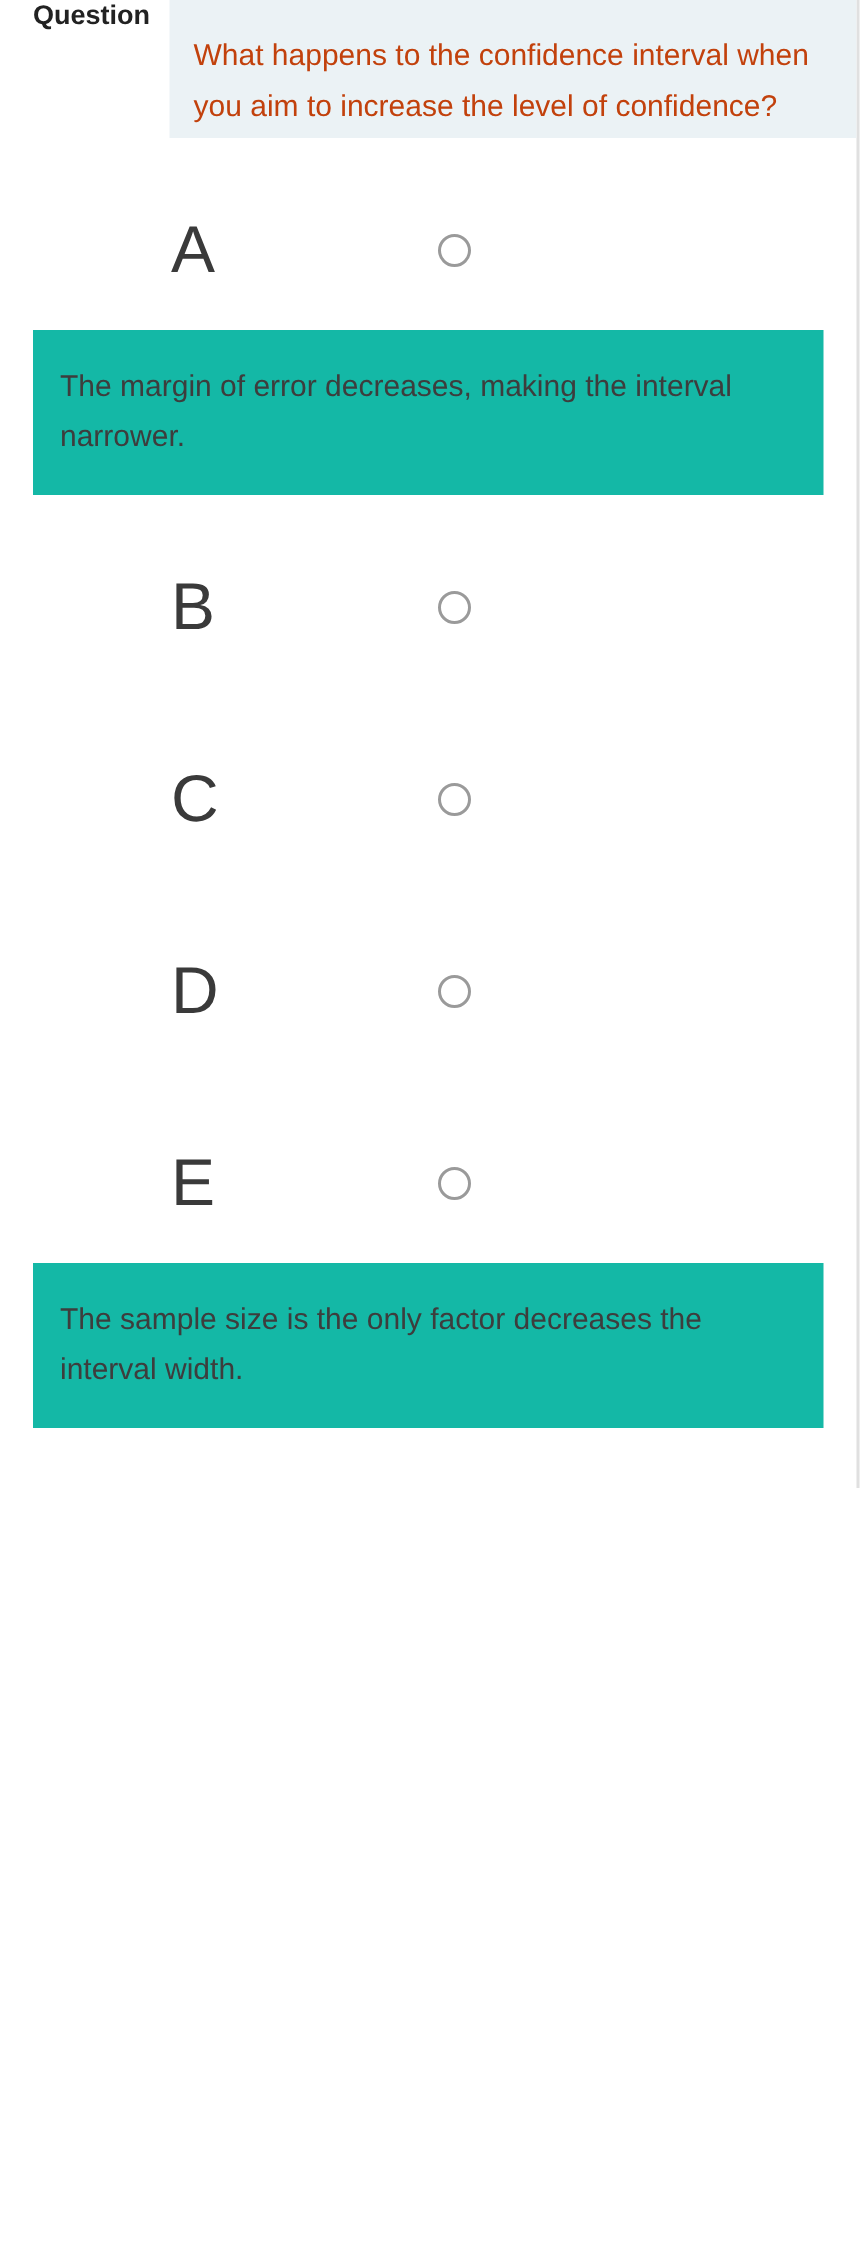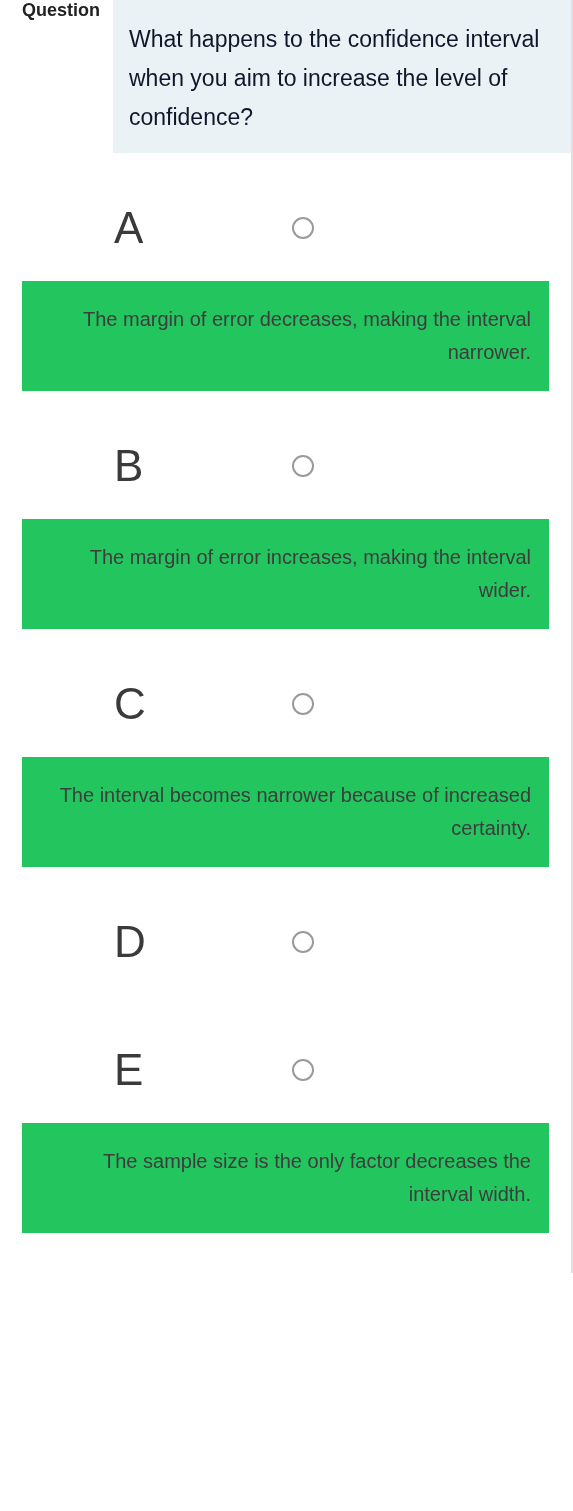--- a/index.html
+++ b/index.html
@@ -25,24 +25,24 @@
       font-size: 18px;
       color: #222;
       padding-left: 22px;
       width: 113px;
       overflow: hidden;
       white-space: nowrap;
       flex-shrink: 0;
     }
     .question-text {
       background: #ebf2f5;
-      padding: 20px 20px 16px 16px;
-      font-size: 23px;
+      padding: 20px 20px 4px 16px;
+      font-size: 20px;
       line-height: 1.7;
-      color: #0f172a;
+      color: #c2410c;
       flex: 1;
     }
     .option-block {
       margin: 0 22px 30px 22px;
     }
     .option-header {
       display: flex;
       align-items: center;
       padding: 20px 0 28px 0;
     }
@@ -54,26 +54,25 @@
       padding-left: 92px;
     }
     .radio-circle {
       width: 22px;
       height: 22px;
       border: 2px solid #9a9a9a;
       border-radius: 50%;
       margin-left: 30px;
     }
     .option-text {
-      background: #22c55e;
+      background: #14b8a6;
       padding: 22px 18px;
       font-size: 20px;
       line-height: 1.65;
       color: #3d3d3d;
-      text-align: right;
     }
   </style>
 </head>
 <body>
 
 <div class="question-row">
   <div class="question-label">Question</div>
   <div class="question-text">What happens to the confidence interval when you aim to increase the level of confidence?</div>
 </div>
 
@@ -83,29 +82,27 @@
     <div class="radio-circle"></div>
   </div>
   <div class="option-text">The margin of error decreases, making the interval narrower.</div>
 </div>
 
 <div class="option-block">
   <div class="option-header">
     <div class="option-letter">B</div>
     <div class="radio-circle"></div>
   </div>
-  <div class="option-text">The margin of error increases, making the interval wider.</div>
 </div>
 
 <div class="option-block">
   <div class="option-header">
     <div class="option-letter">C</div>
     <div class="radio-circle"></div>
   </div>
-  <div class="option-text">The interval becomes narrower because of increased certainty.</div>
 </div>
 
 <div class="option-block">
   <div class="option-header">
     <div class="option-letter">D</div>
     <div class="radio-circle"></div>
   </div>
 </div>
 
 <div class="option-block">

